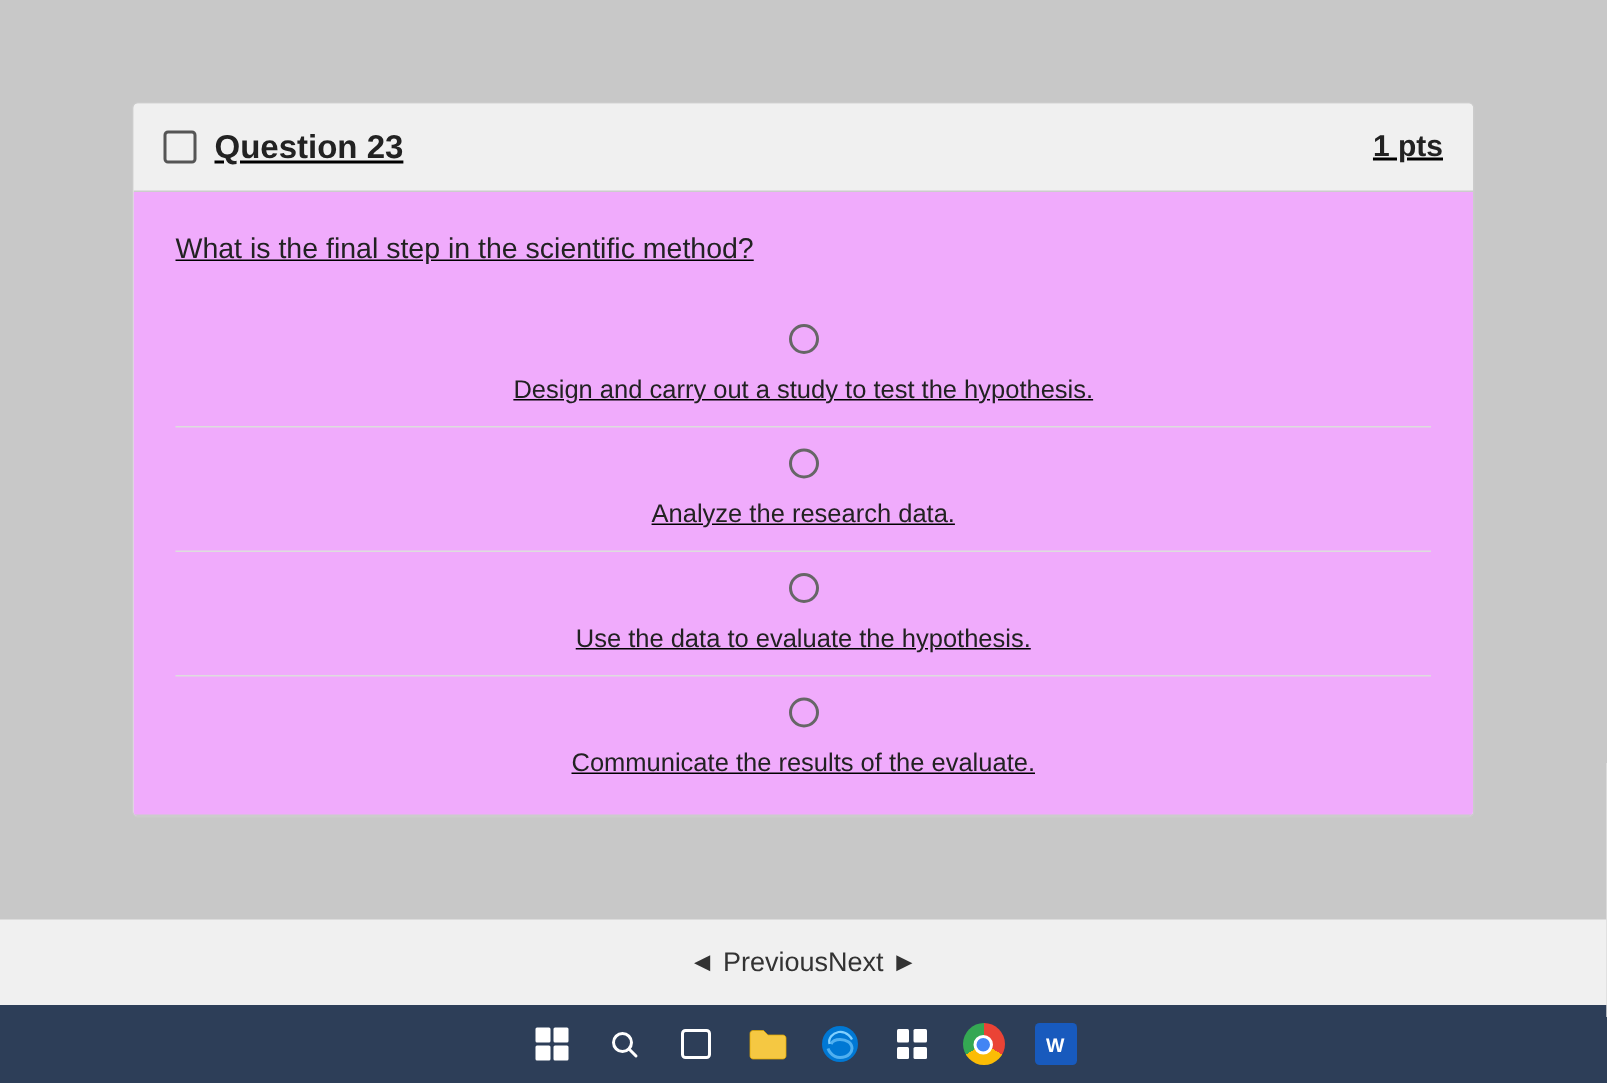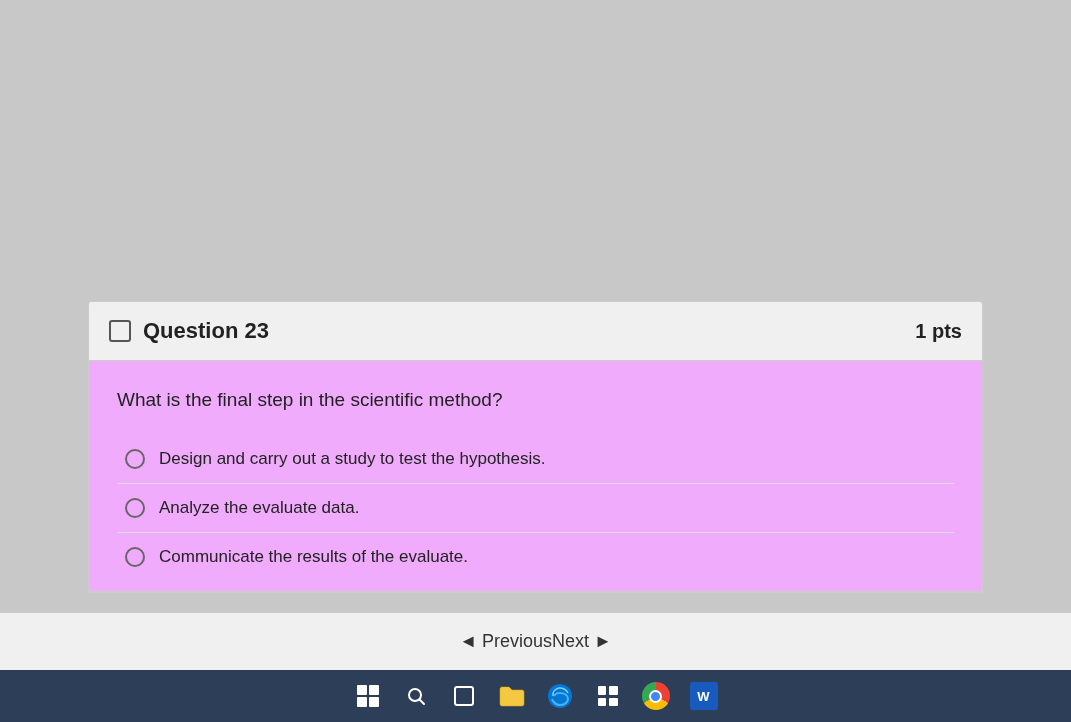--- a/index.html
+++ b/index.html
@@ -10,23 +10,24 @@
       background: #c8c8c8;
       font-family: 'Segoe UI', Arial, sans-serif;
       overflow: hidden;
       display: flex;
       flex-direction: column;
     }
 
     .main-content {
       flex: 1;
       display: flex;
-      align-items: flex-end;
+      align-items: center;
       justify-content: center;
       padding: 20px 88px;
+      text-decoration: underline;
     }
 
     .question-card {
       background: #f0f0f0;
       border: 1px solid #ccc;
       width: 100%;
       max-width: 940px;
       border-radius: 4px;
       overflow: hidden;
     }
@@ -85,20 +86,21 @@
       margin: 0;
     }
 
     .option-item {
       display: flex;
       align-items: center;
       gap: 14px;
       padding: 14px 8px;
       border-bottom: 1px solid #ddd;
       cursor: pointer;
+      flex-direction: column;
     }
 
     .option-item:last-child {
       border-bottom: none;
     }
 
     .radio-circle {
       width: 20px;
       height: 20px;
       border-radius: 50%;
@@ -239,21 +241,25 @@
     <div class="question-body">
       <p class="question-text">What is the final step in the scientific method?</p>
 
       <ul class="options-list">
         <li class="option-item">
           <span class="radio-circle"></span>
           <span class="option-text">Design and carry out a study to test the hypothesis.</span>
         </li>
         <li class="option-item">
           <span class="radio-circle"></span>
-          <span class="option-text">Analyze the evaluate data.</span>
+          <span class="option-text">Analyze the research data.</span>
+        </li>
+        <li class="option-item">
+          <span class="radio-circle"></span>
+          <span class="option-text">Use the data to evaluate the hypothesis.</span>
         </li>
         <li class="option-item">
           <span class="radio-circle"></span>
           <span class="option-text">Communicate the results of the evaluate.</span>
         </li>
       </ul>
     </div>
 
   </div>
 </div>

